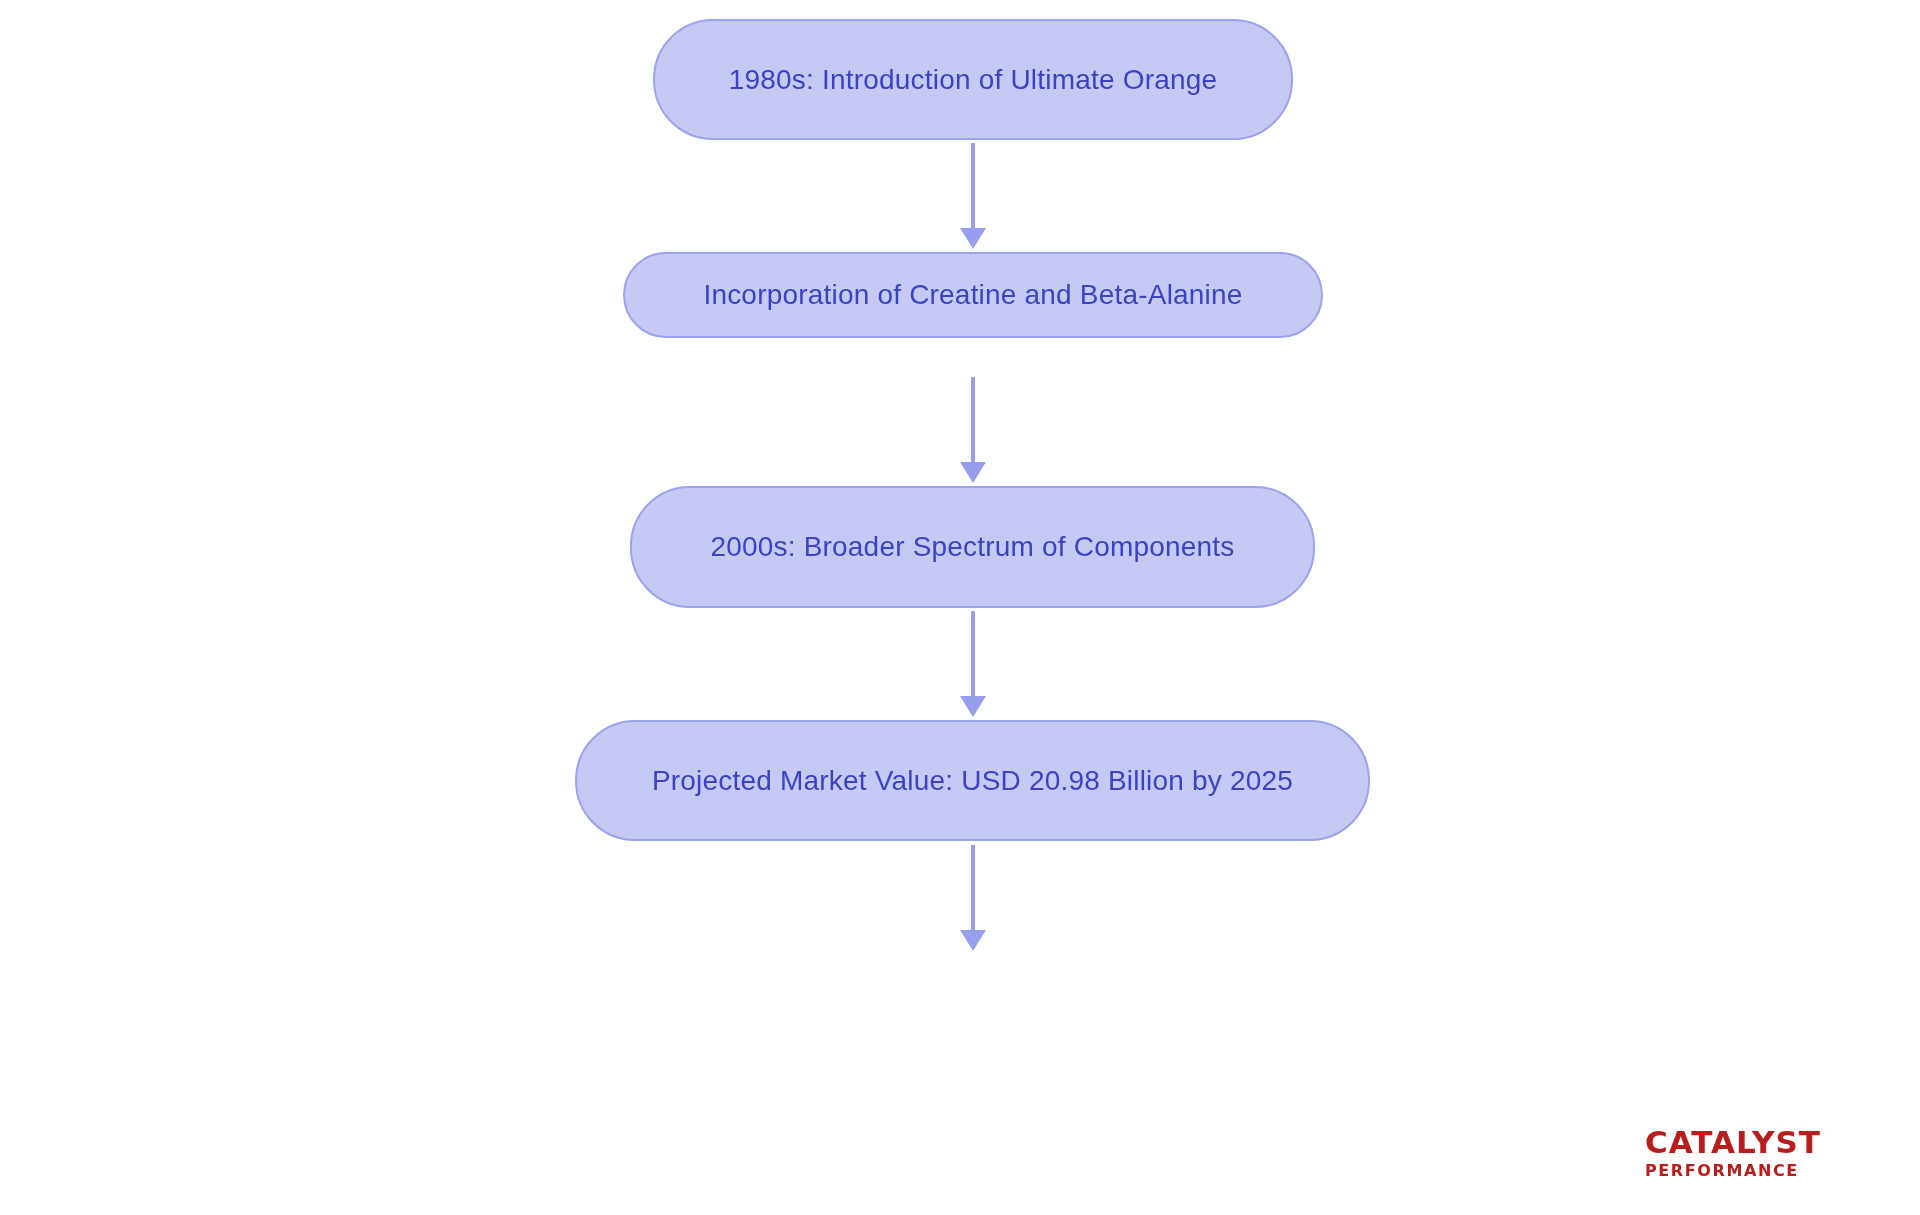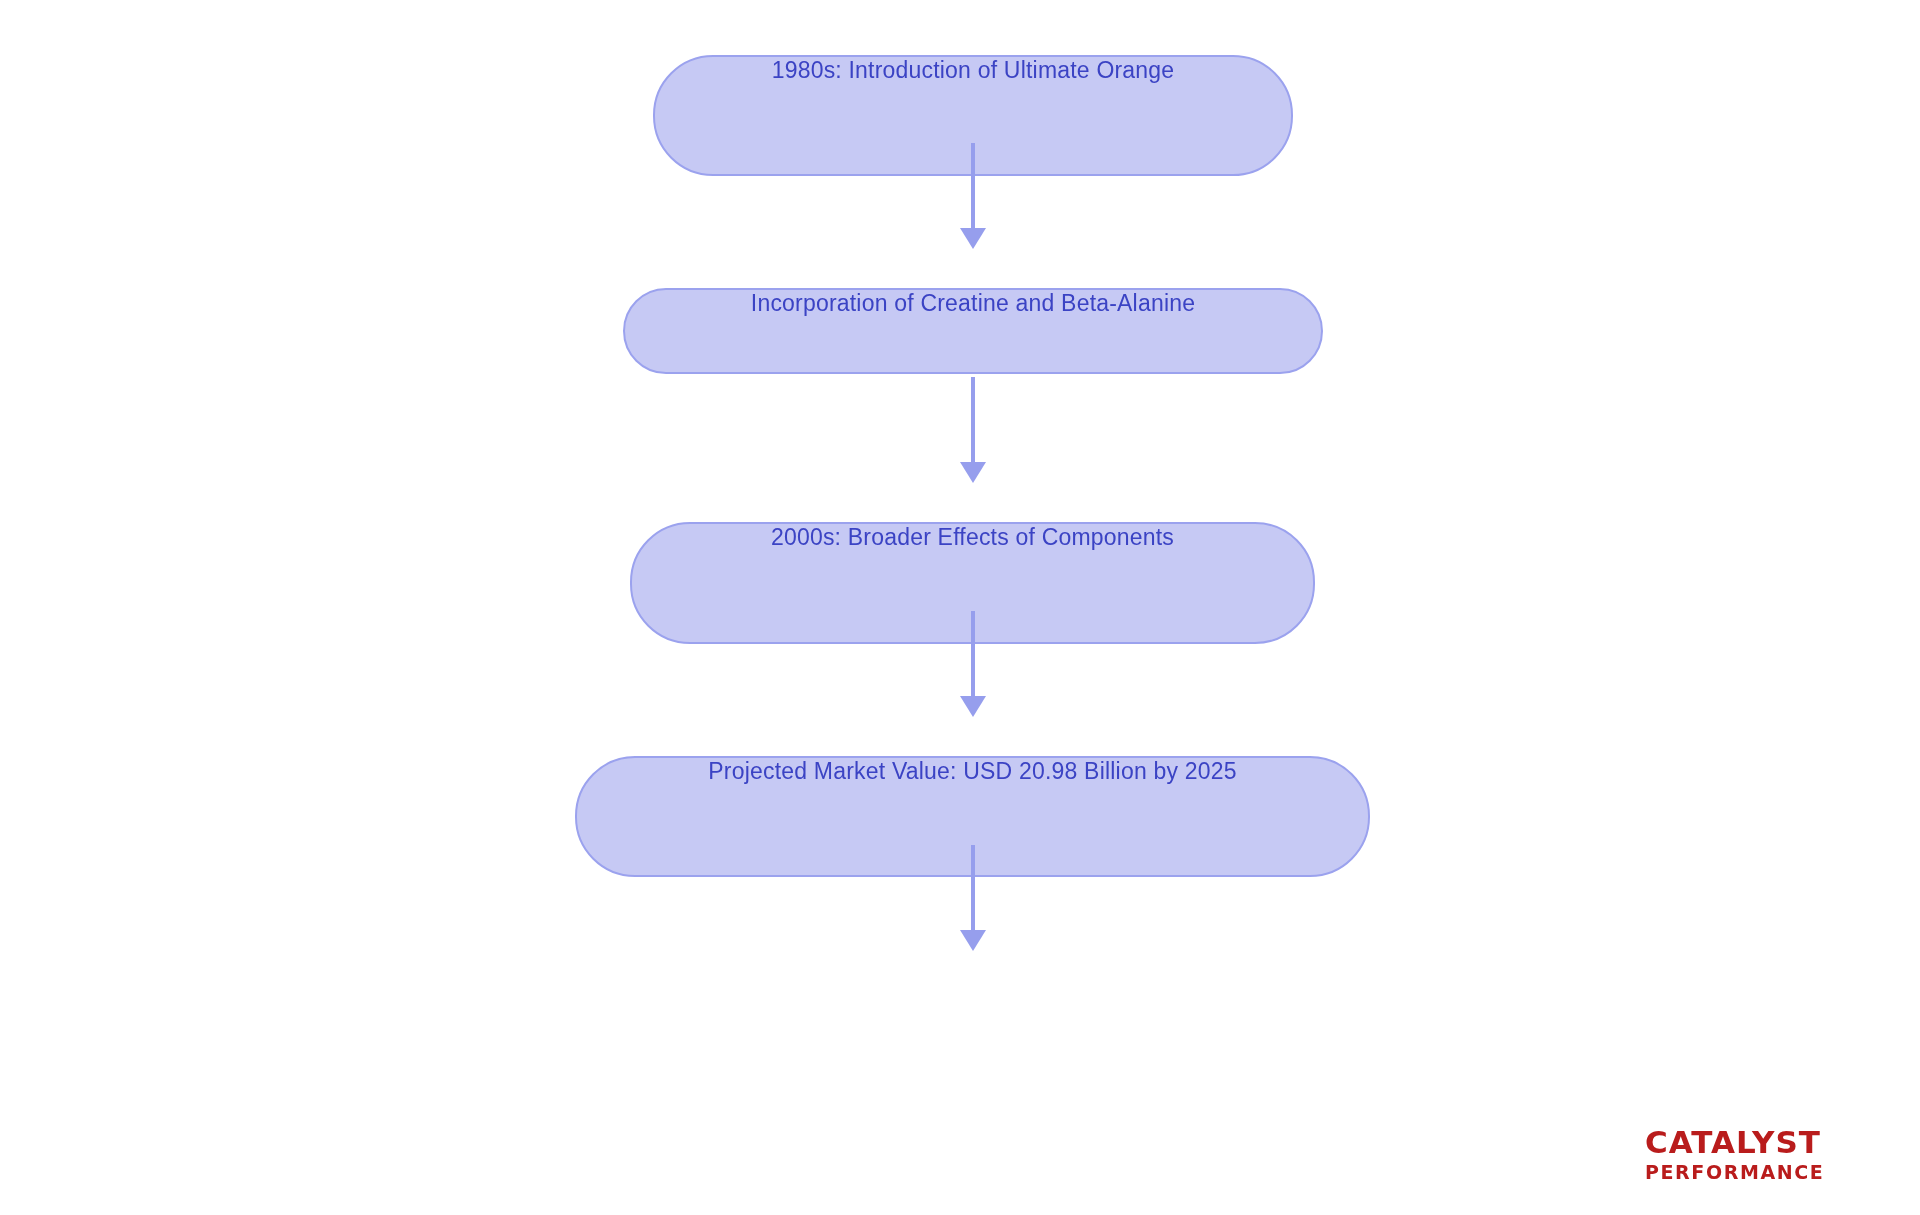--- a/index.html
+++ b/index.html
@@ -15,29 +15,28 @@
     overflow: hidden;
     font-family: "Liberation Sans", sans-serif;
   }
   .node {
     position: absolute;
     box-sizing: border-box;
     background: #c6c9f4;
     border: 2px solid #9ba2ee;
     border-radius: 60px;
     display: flex;
-    align-items: flex-start;
+    align-items: center;
     justify-content: center;
     text-align: center;
     color: #3b43c4;
-    font-size: 23px;
+    font-size: 28px;
     letter-spacing: 0.2px;
     line-height: 1.2;
     padding: 0 30px;
-    margin-top: 36px;
   }
   .n1 { left: 653px; top: 19px;  width: 640px; height: 121px; }
   .n2 { left: 623px; top: 252px; width: 700px; height: 86px; }
   .n3 { left: 630px; top: 486px; width: 685px; height: 122px; }
   .n4 { left: 575px; top: 720px; width: 795px; height: 121px; }
   .n5 { left: 603px; top: 954px; width: 740px; height: 122px; }
 
   .arrow {
     position: absolute;
     left: 960px;
@@ -77,21 +76,21 @@
     font-size: 31px;
     letter-spacing: 1px;
     line-height: 1.0;
     transform: scaleY(0.95);
     transform-origin: left top;
     white-space: nowrap;
   }
   .logo-line2 {
     font-family: "DejaVu Sans", sans-serif;
     font-weight: 600;
-    font-size: 19px;
+    font-size: 16px;
     letter-spacing: 1.6px;
     line-height: 1.0;
     margin-top: 4px;
     white-space: nowrap;
   }
 </style>
 </head>
 <body>
 
 <div class="canvas">
@@ -108,21 +107,21 @@
   <div class="node n2">
     <span>Incorporation of Creatine and Beta-Alanine</span>
   </div>
 
   <div class="arrow a2">
     <div class="arrow-line"></div>
     <div class="arrow-head"></div>
   </div>
 
   <div class="node n3">
-    <span>2000s: Broader Effects of Components</span>
+    <span>2000s: Broader Spectrum of Components</span>
   </div>
 
   <div class="arrow a3">
     <div class="arrow-line"></div>
     <div class="arrow-head"></div>
   </div>
 
   <div class="node n4">
     <span>Projected Market Value: USD 20.98 Billion by 2025</span>
   </div>

